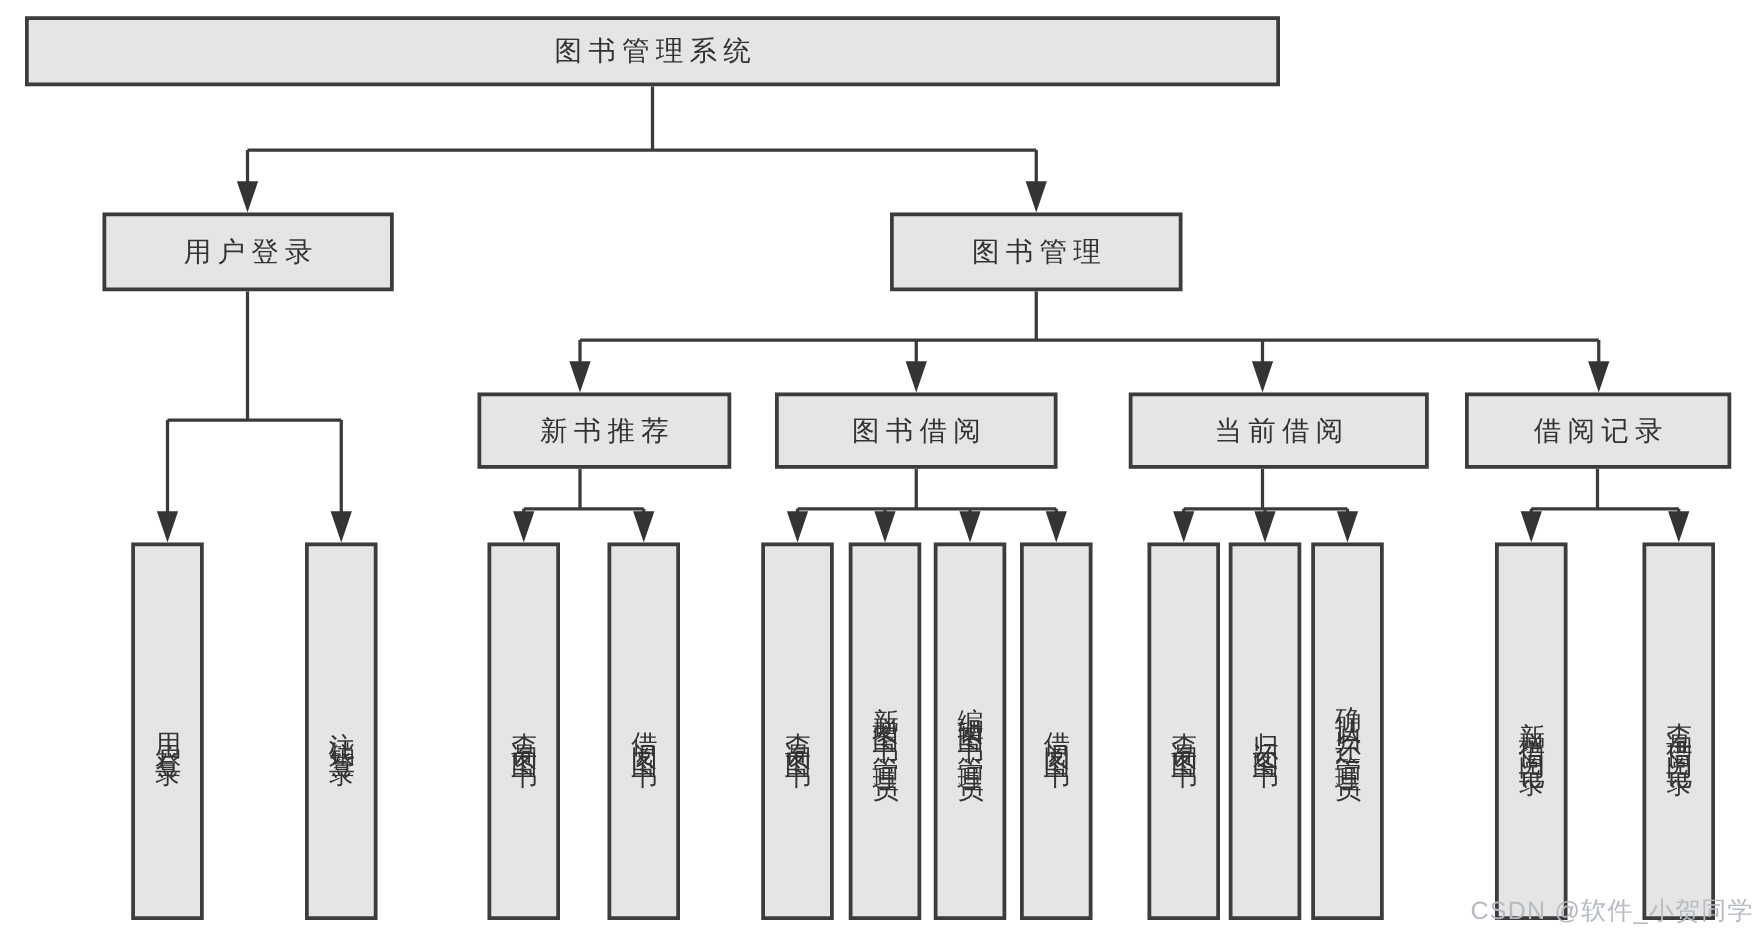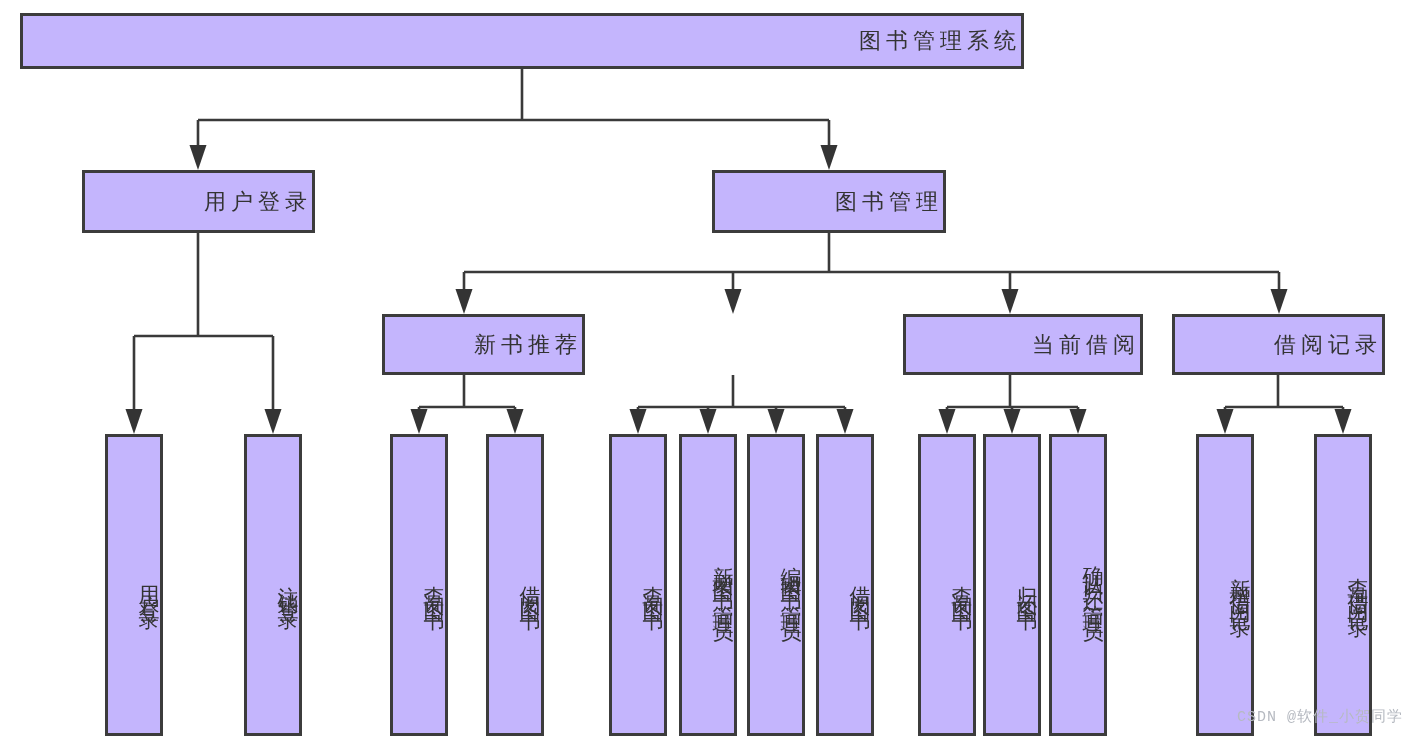--- a/index.html
+++ b/index.html
@@ -26,25 +26,25 @@
     stroke-width: 2.6;
     fill: none;
   }
   .connectors polygon {
     fill: #343434;
     stroke: none;
   }
   .node {
     position: absolute;
     box-sizing: border-box;
-    background: #c4b5fd;
+    background: #e5e5e5;
     border: 3px solid #3c3c3c;
     display: flex;
     align-items: center;
-    justify-content: flex-end;
+    justify-content: center;
     z-index: 2;
     color: #333333;
   }
   .hnode .lbl {
     font-size: 22px;
     letter-spacing: 5px;
     text-indent: 5px;
     white-space: nowrap;
   }
   .leaf {
@@ -56,27 +56,26 @@
     writing-mode: vertical-rl;
     text-orientation: mixed;
     font-size: 21px;
     letter-spacing: 8px;
     line-height: 1;
     color: #333333;
   }
   .watermark {
     position: absolute;
     right: 2px;
-    bottom: 21px;
-    font-size: 15px;
+    bottom: 5px;
+    font-size: 20px;
     color: #b6bac1;
     letter-spacing: 1px;
     z-index: 5;
     white-space: nowrap;
-    font-family: Liberation Mono, monospace;
   }
 </style>
 </head>
 <body>
 
 <div class="stage">
 
   <svg class="connectors" width="1405" height="747" viewBox="0 0 1405 747">
     <g>
       <path d="M522 69 V120 M198 120 H829 M198 120 V150 M829 120 V150"></path>
@@ -127,20 +126,23 @@
   <div class="node hnode" style="left:82px; top:170px; width:233px; height:63px;">
     <span class="lbl">用户登录</span>
   </div>
   <div class="node hnode" style="left:712px; top:170px; width:234px; height:63px;">
     <span class="lbl">图书管理</span>
   </div>
 
   <div class="node hnode" style="left:362px; top:314px; width:203px; height:61px;margin-left:20px;">
     <span class="lbl">新书推荐</span>
   </div>
+  <div class="node hnode" style="left:620px; top:314px; width:226px; height:61px;">
+    <span class="lbl">图书借阅</span>
+  </div>
   <div class="node hnode" style="left:903px; top:314px; width:240px; height:61px;">
     <span class="lbl">当前借阅</span>
   </div>
   <div class="node hnode" style="left:1172px; top:314px; width:213px; height:61px;">
     <span class="lbl">借阅记录</span>
   </div>
 
   <div class="node leaf" style="left:105px;">
     <span class="vlabel">用户登录</span>
   </div>

